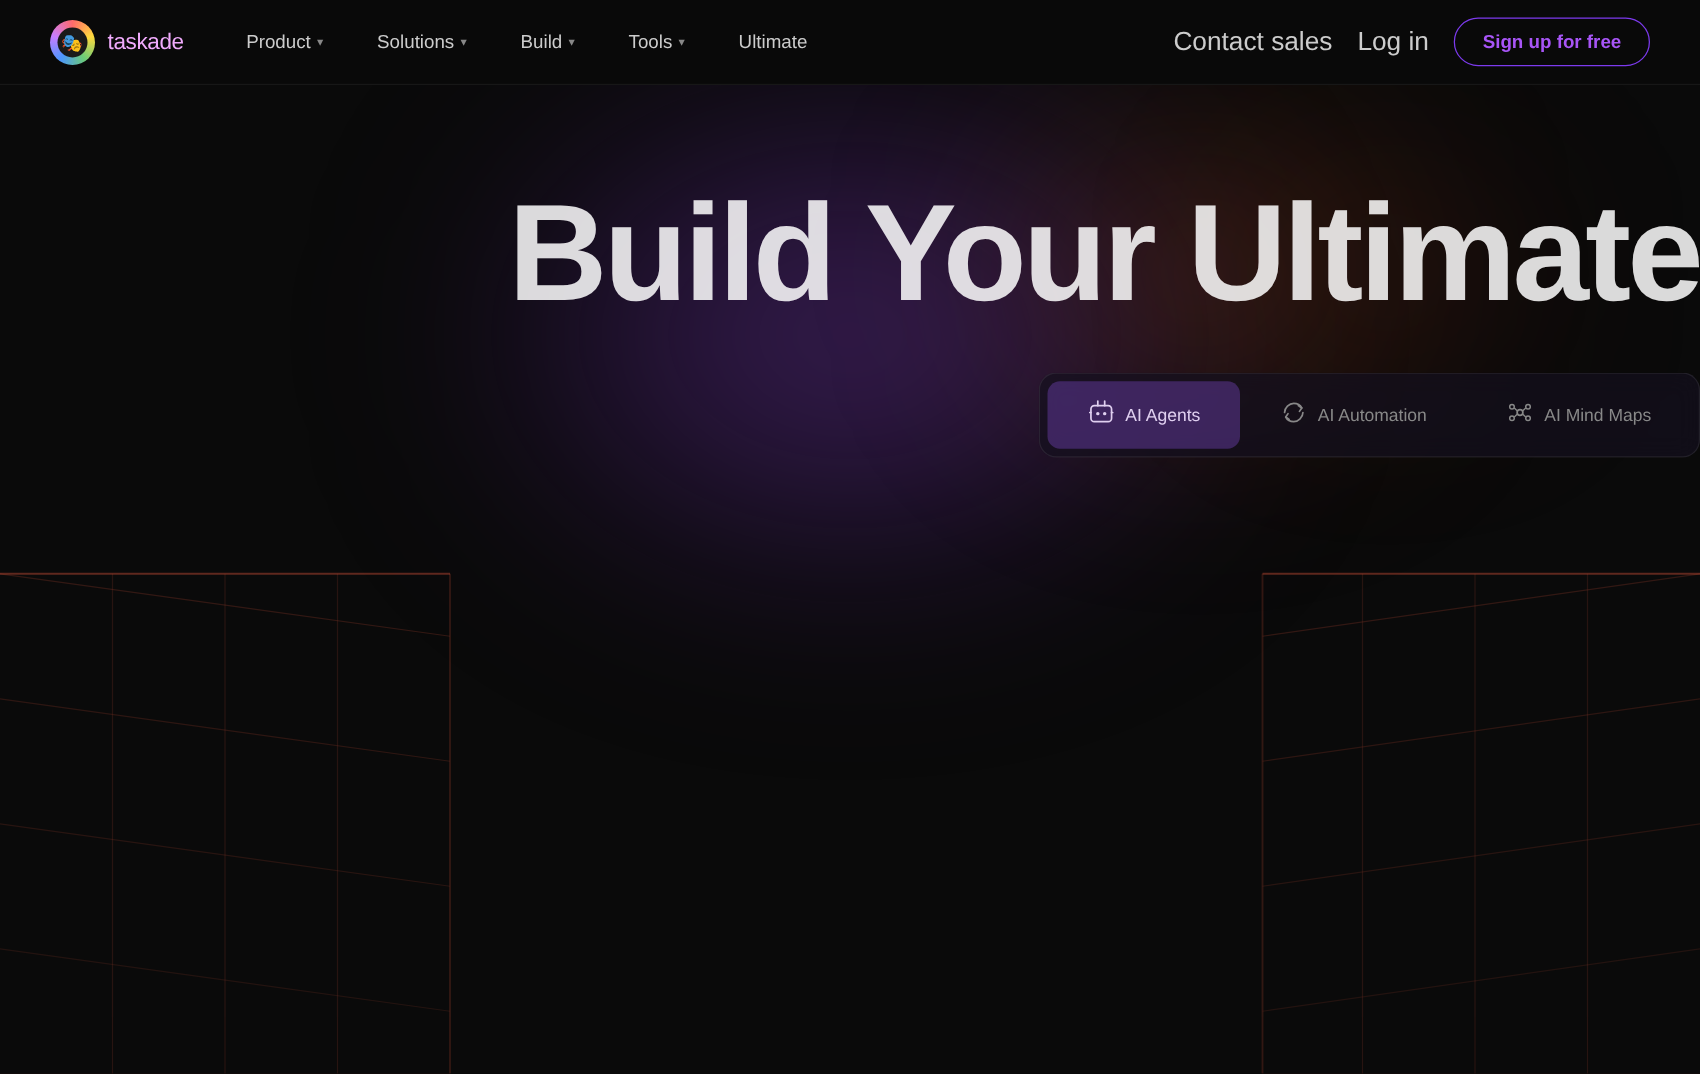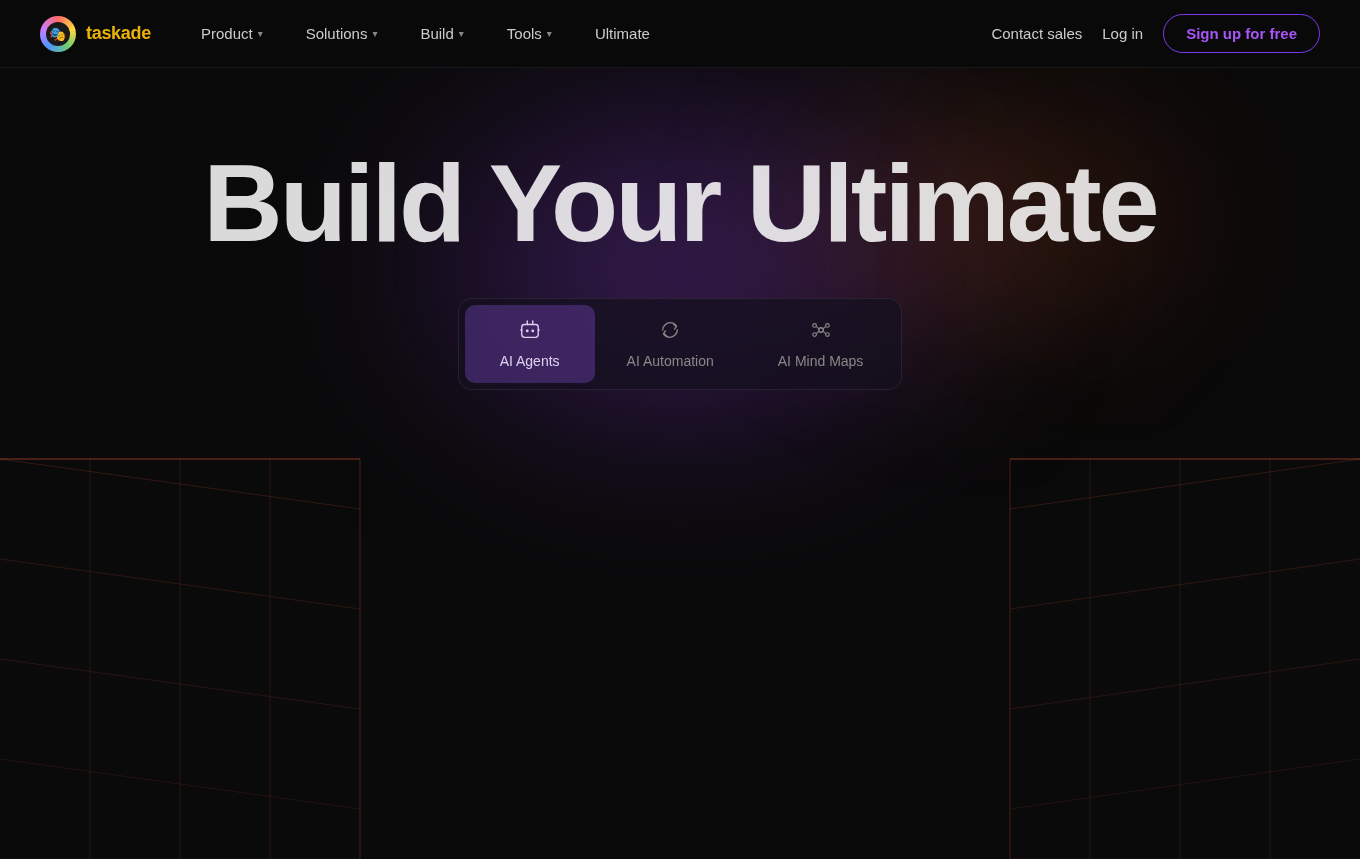--- a/index.html
+++ b/index.html
@@ -60,22 +60,22 @@
       align-items: center;
       justify-content: center;
     }
 
     .logo-face {
       font-size: 14px;
     }
 
     .logo-text {
       font-size: 18px;
-      font-weight: 700;
-      color: #eab308;
+      font-weight: 400;
+      color: #f0abfc;
       letter-spacing: -0.3px;
     }
 
     .nav-menu {
       display: flex;
       align-items: center;
       gap: 15px;
     }
 
     .nav-item {
@@ -97,21 +97,21 @@
     }
 
     .nav-right {
       display: flex;
       align-items: center;
       gap: 20px;
     }
 
     .nav-link {
       color: #ccc;
-      font-size: 15px;
+      font-size: 21px;
       font-weight: 500;
       cursor: pointer;
     }
 
     .btn-signup {
       padding: 10px 22px;
       border: 1.5px solid #7c3aed;
       border-radius: 999px;
       background: transparent;
       color: #a855f7;
@@ -122,21 +122,21 @@
     }
 
     
     .hero {
       position: relative;
       width: 1360px;
       height: 791px;
       overflow: hidden;
       display: flex;
       flex-direction: column;
-      align-items: center;
+      align-items: flex-end;
     }
 
     
     .bg-blob {
       position: absolute;
       border-radius: 50%;
       filter: blur(80px);
       pointer-events: none;
     }
 
@@ -198,21 +198,20 @@
       margin-top: 40px;
       background: rgba(20,15,30,0.7);
       border: 1px solid rgba(255,255,255,0.08);
       border-radius: 14px;
       padding: 6px;
       backdrop-filter: blur(10px);
     }
 
     .feature-tab {
       display: flex;
-      flex-direction: column;
       align-items: center;
       gap: 8px;
       padding: 14px 32px;
       border-radius: 10px;
       cursor: pointer;
       color: #888;
       font-size: 14px;
       font-weight: 500;
       transition: all 0.2s;
       min-width: 130px;

